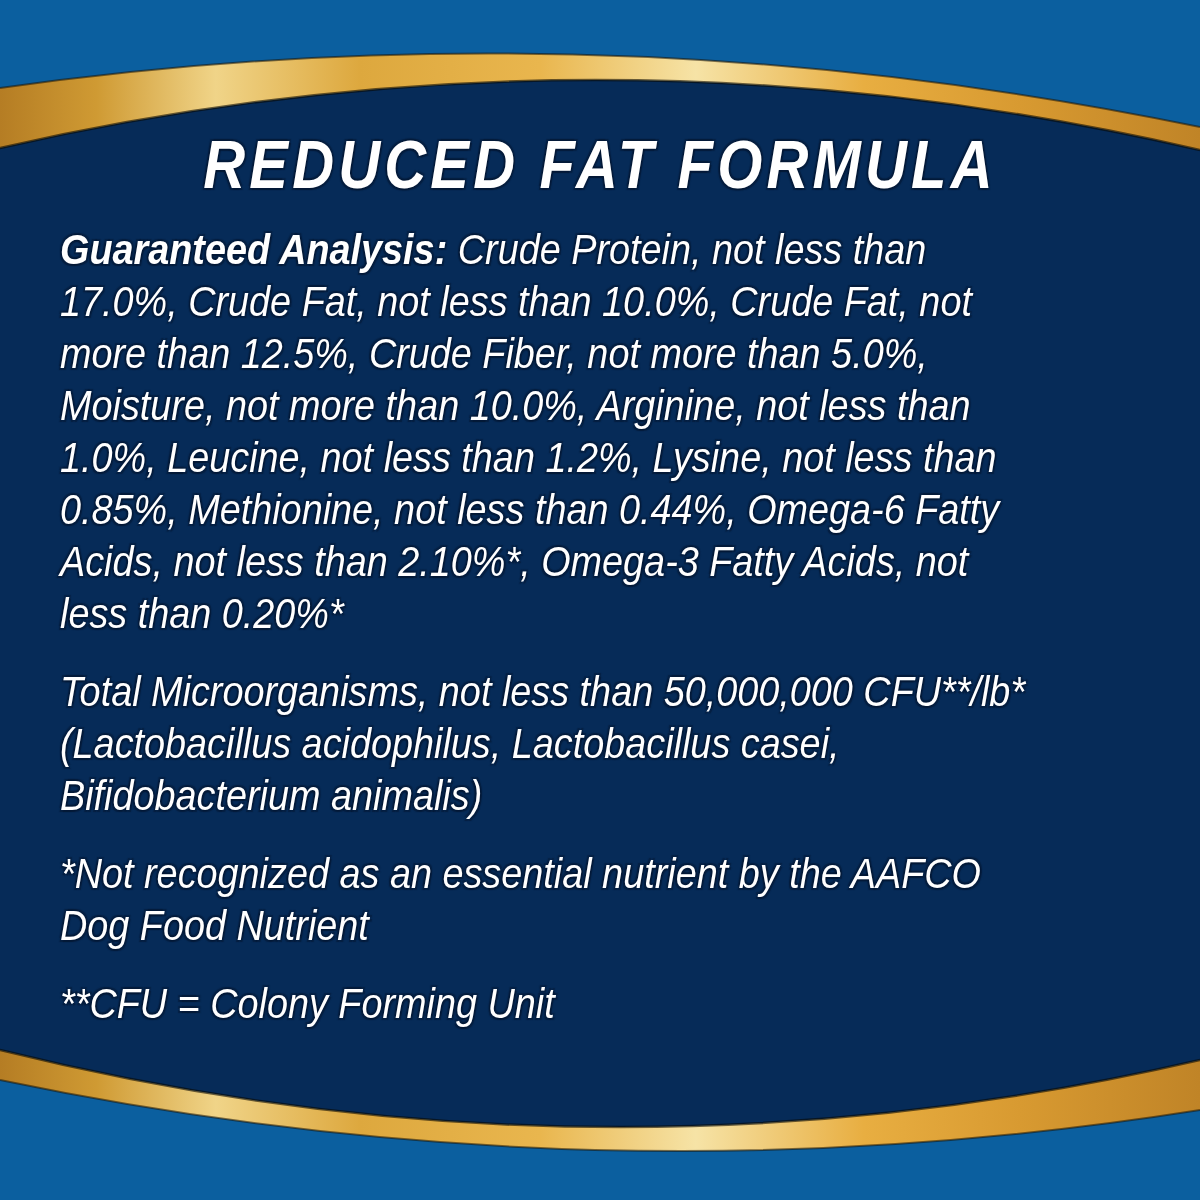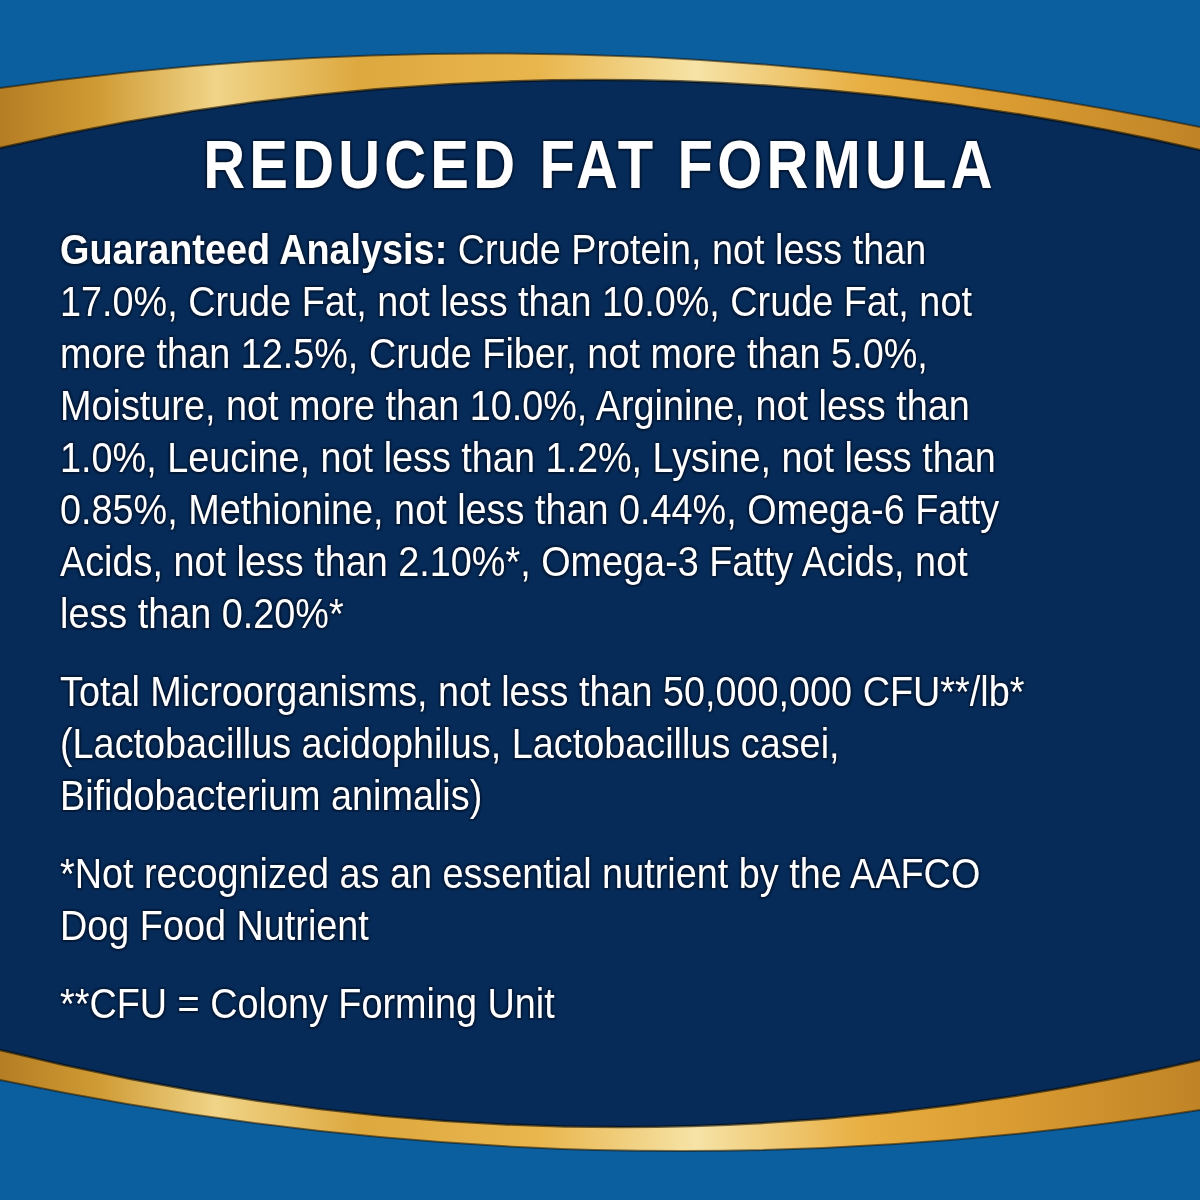--- a/index.html
+++ b/index.html
@@ -8,20 +8,21 @@
     width: 1200px;
     height: 1200px;
     overflow: hidden;
     background: #0b5f9f;
     font-family: "Liberation Sans", "DejaVu Sans", sans-serif;
   }
   .stage {
     position: relative;
     width: 1136px;
     height: 1200px;
+    font-style: italic;
   }
   .stage svg {
     position: absolute;
     top: 0; left: 0;
     width: 1200px;
     height: 1200px;
     display: block;
   }
   .content {
     position: absolute;

